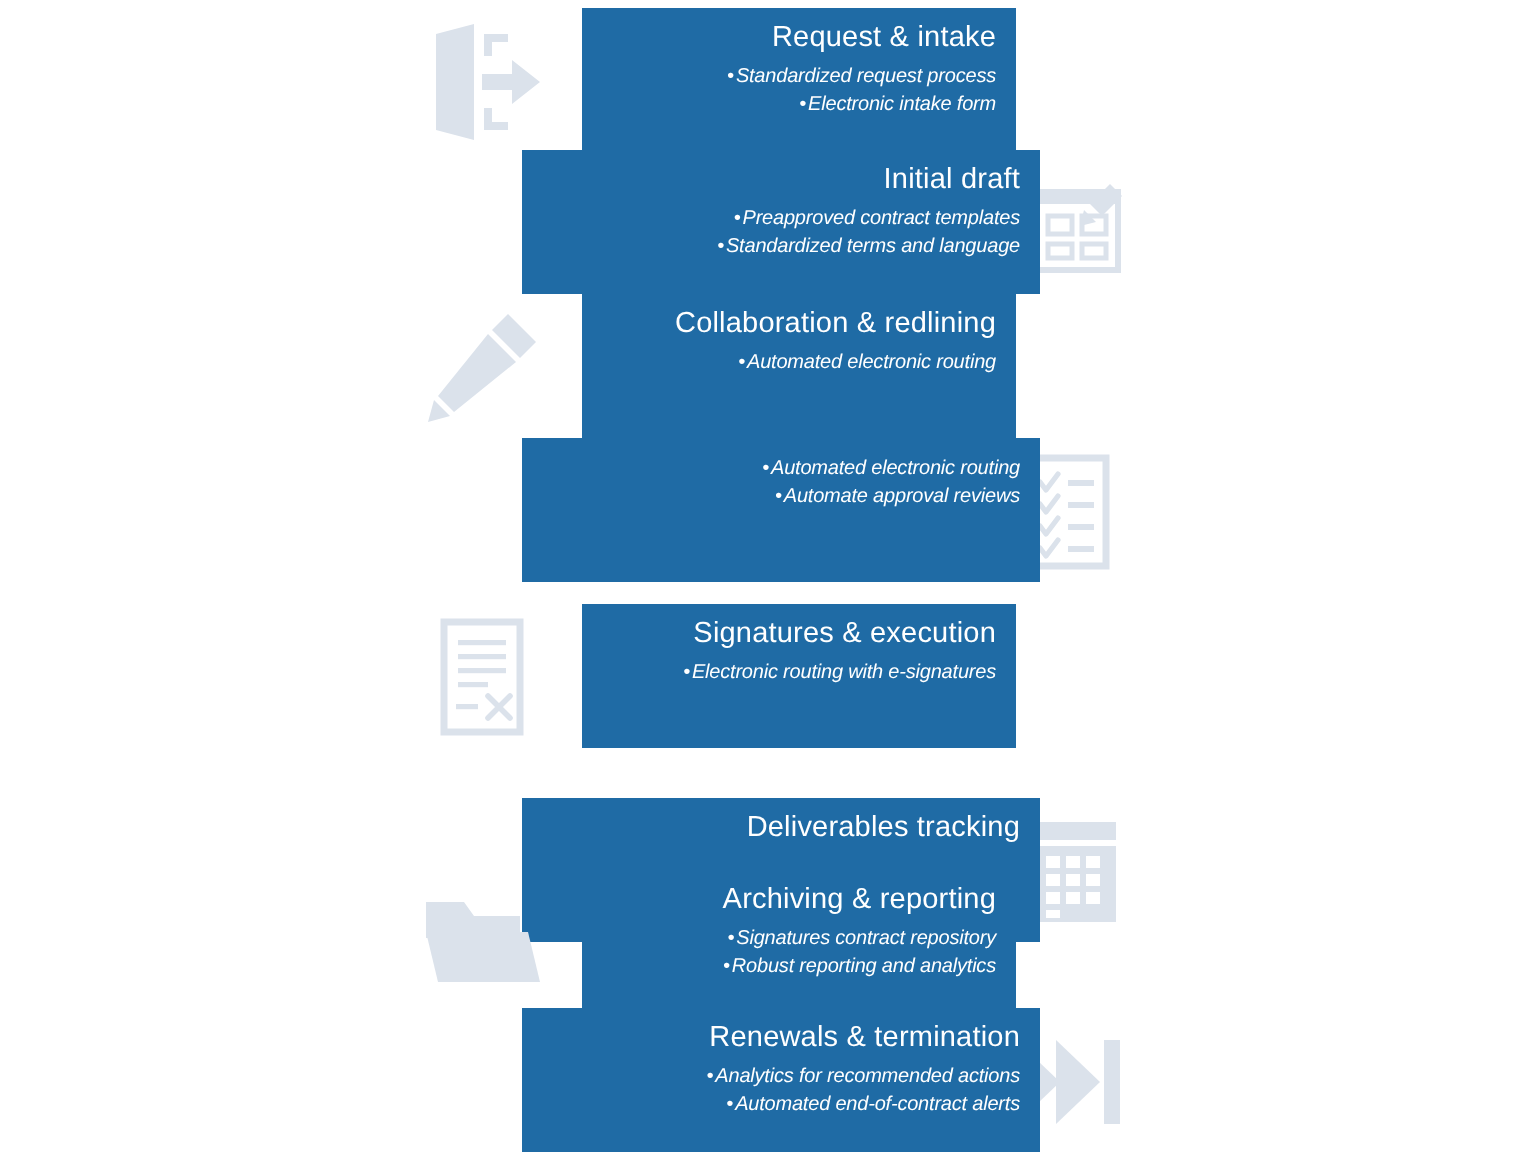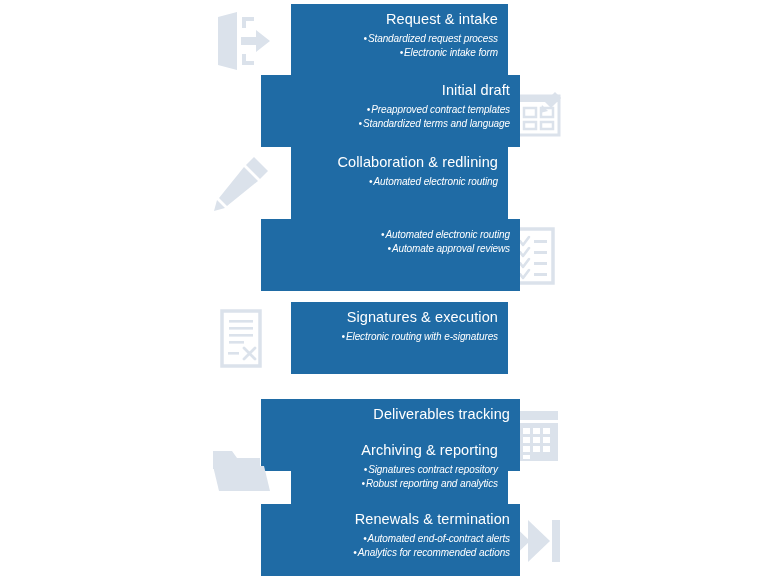--- a/index.html
+++ b/index.html
@@ -247,19 +247,19 @@
     <div class="step-icon">
       <svg viewBox="0 0 66 66" aria-hidden="true">
         <path class="ico" d="M8 12 L30 33 L8 54 Z" style="fill: rgb(219, 226, 235);"></path>
         <path class="ico" d="M28 12 L50 33 L28 54 Z" style="fill: rgb(219, 226, 235);"></path>
         <rect class="ico" x="52" y="12" width="8" height="42" style="fill: rgb(219, 226, 235);"></rect>
       </svg>
     </div>
     <div class="step-box" style="background: rgb(31, 107, 165);">
       <div class="step-title">Renewals &amp; termination</div>
       <ul class="step-bullets">
+        <li><span class="bullet">•</span><span>Analytics for recommended actions</span></li>
         <li><span class="bullet">•</span><span>Automated end-of-contract alerts</span></li>
-        <li><span class="bullet">•</span><span>Analytics for recommended actions</span></li>
       </ul>
     </div>
   </div>
 
 </div>
 
 </body></html>

